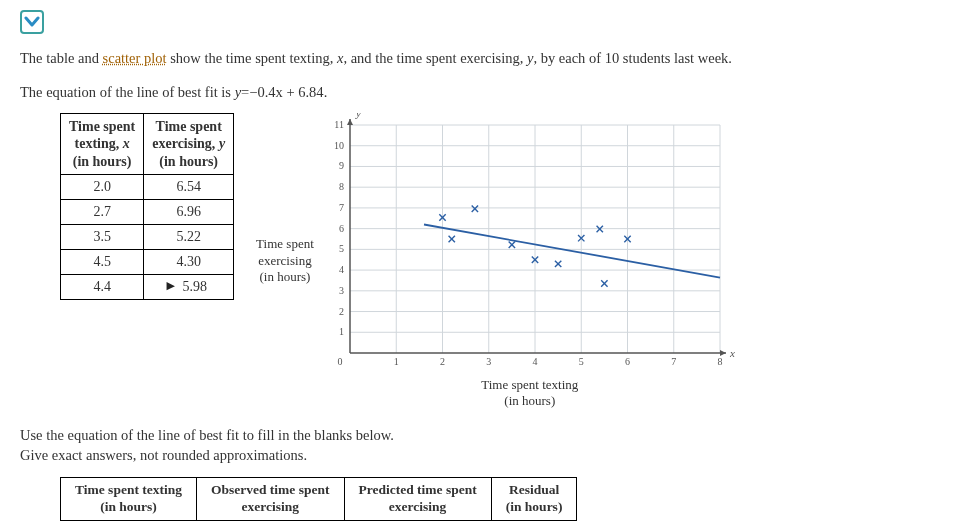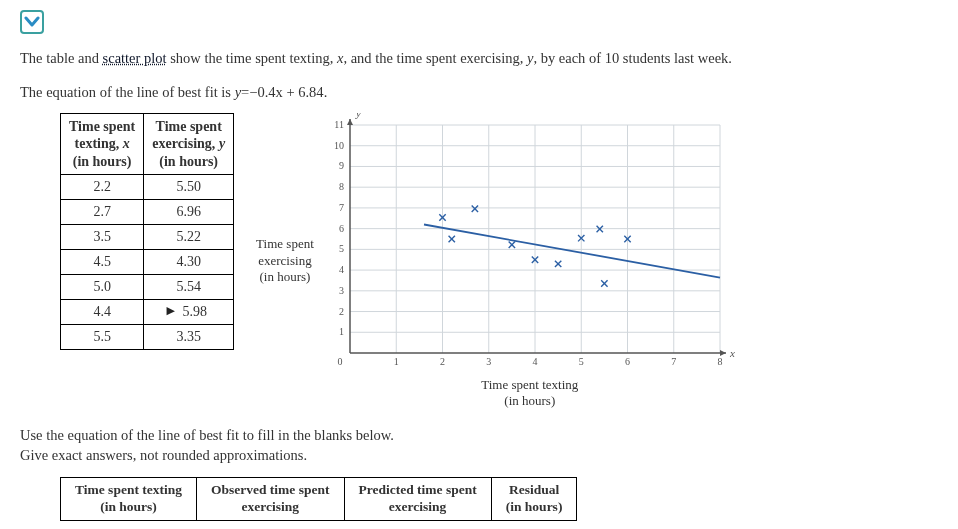--- a/index.html
+++ b/index.html
@@ -1,20 +1,20 @@
 <!DOCTYPE html>
 <html><head>
 <meta charset="utf-8">
 <style>
 *{box-sizing:border-box;margin:0;padding:0}
 body{font-family:Georgia,serif;font-size:14px;color:#333;background:#fff;padding:10px 20px;width:958px}
 .dropdown-icon{display:inline-block;width:24px;height:24px;border:2px solid #3aa0a0;border-radius:4px;position:relative;margin-bottom:8px;vertical-align:middle}
 .dropdown-icon svg{position:absolute;top:3px;left:2px}
 .intro{margin:6px 0 14px 0;font-size:14.5px;line-height:1.5}
-.link{color:#0f172a;text-decoration:underline dotted}
+.link{color:#a16207;text-decoration:underline dotted}
 .ital{font-style:italic}
 .eq{margin-bottom:12px;font-size:14.5px}
 .row1{display:flex;gap:22px;align-items:flex-start;margin-left:40px}
 table{border-collapse:collapse;background:#fff}
 th,td{border:1px solid #000;padding:4px 8px;text-align:center;font-size:14px;font-weight:400}
 th{font-weight:700;line-height:1.25}
 .chartwrap{display:flex;align-items:center;gap:6px}
 .ylabel{font-size:13px;text-align:center;line-height:1.25}
 .xlabel{font-size:13px;text-align:center;margin-top:4px}
 .chartbox{display:flex;flex-direction:column;align-items:center}
@@ -54,46 +54,38 @@
         </th>
         <th>
           <span>Time spent</span><br>
           <span>exercising, </span><span class="ital">y</span><br>
           <span>(in hours)</span>
         </th>
       </tr>
     </thead>
     <tbody id="tb1">
         <tr>
-          <td>2.2</td>
-          <td>5.50</td>
+          <td>2.0</td>
+          <td>6.54</td>
         </tr>
         <tr>
           <td>2.7</td>
           <td>6.96</td>
         </tr>
         <tr>
           <td>3.5</td>
           <td>5.22</td>
         </tr>
         <tr>
           <td>4.5</td>
           <td>4.30</td>
         </tr>
         <tr>
-          <td>5.0</td>
-          <td>5.54</td>
-        </tr>
-        <tr>
           <td>4.4</td>
           <td><span class="cursor">▶</span> 5.98</td>
-        </tr>
-        <tr>
-          <td>5.5</td>
-          <td>3.35</td>
         </tr>
       </tbody>
   </table>
 
   <div class="chartwrap">
     <div class="ylabel">
       <span>Time spent</span><br>
       <span>exercising</span><br>
       <span>(in hours)</span>
     </div>

